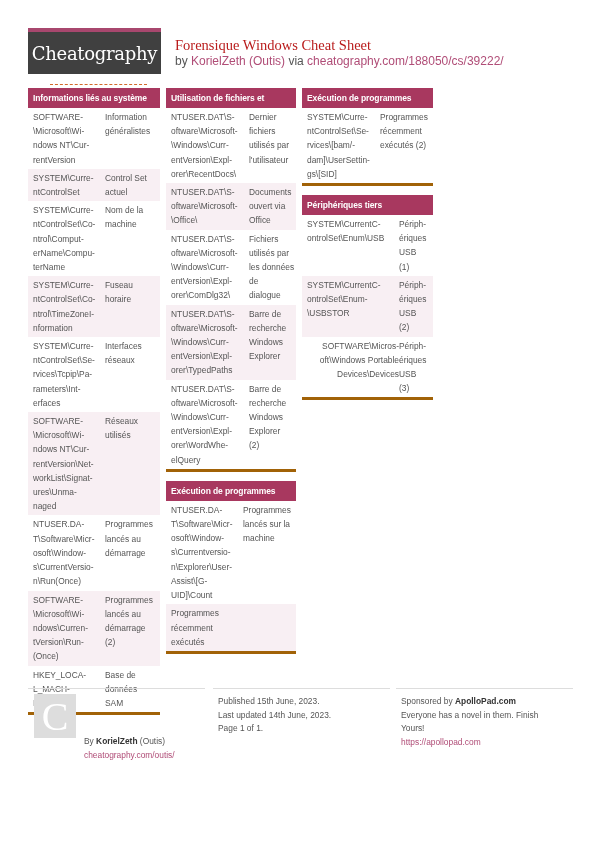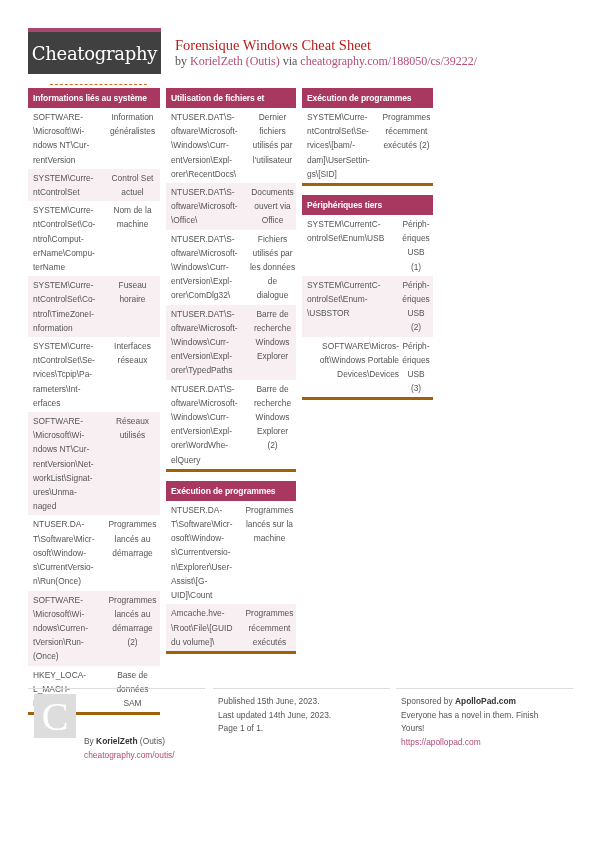--- a/index.html
+++ b/index.html
@@ -20,36 +20,36 @@
   .logo .underline {
     position: absolute; left: 22px; right: 14px; top: 51px; height: 1px;
     background: transparent; border-bottom: 1px dashed #d26a2b;
   }
   .title-block { position: absolute; left: 175px; top: 37px; }
   .title {
     font-family: "Liberation Serif", serif; font-size: 14.5px; color: #b91c1c;
     line-height: 16px;
   }
   .byline {
-    font-family: Liberation Serif, serif; font-size: 12px; color: #555;
+    font-family: Liberation Sans, sans-serif; font-size: 12px; color: #555;
     line-height: 16px;
   }
   .byline .pink { color: #b04d77; }
 
   .col { position: absolute; top: 88px; }
   .section { margin-bottom: 9px; border-bottom: 3px solid #a16207; }
   .section-head {
     background: #a8385f; color: #fff; font-size: 8.5px; font-weight: bold;
     height: 20px; line-height: 20px; padding-left: 5px; letter-spacing: -0.1px;
   }
   .row { display: flex; font-size: 8.4px; line-height: 14.2px; color: #555; padding: 2px 0 2px 5px; }
   .row:nth-child(even) { background: #f8eff3; }
   .row:nth-child(odd) { background: #ffffff; }
   .row .k { flex: 0 0 auto; }
-  .row .v { flex: 1 1 auto; text-align: center; }
+  .row .v { flex: 1 1 auto; }
   .row .k span, .row .v span { display: block; }
 
   .footer-line { position: absolute; top: 688px; height: 1px; background: #ddd; }
   .avatar {
     position: absolute; left: 34px; top: 694px; width: 42px; height: 44px;
     background: #dddddd; display: flex; align-items: center; justify-content: center;
     color: #fff; font-family: "Liberation Serif", serif; font-size: 40px;
   }
   .ftext { position: absolute; font-size: 8.4px; line-height: 13.5px; color: #555; }
   .ftext .pink { color: #b04d77; }
@@ -287,25 +287,20 @@
             <span>Assist\[G-</span>
             <span>UID]\Count</span>
           </div>
           <div class="v">
             <span>Programmes</span>
             <span>lancés sur la</span>
             <span>machine</span>
           </div>
         </div>
         <div class="row">
-          <div class="k" style="width: 72px;">
-            <span>Amcache.hve-</span>
-            <span>\Root\File\[GUID</span>
-            <span>du volume]\</span>
-          </div>
           <div class="v">
             <span>Programmes</span>
             <span>récemment</span>
             <span>exécutés</span>
           </div>
         </div>
       </div>
     </div>
 </div>
 

